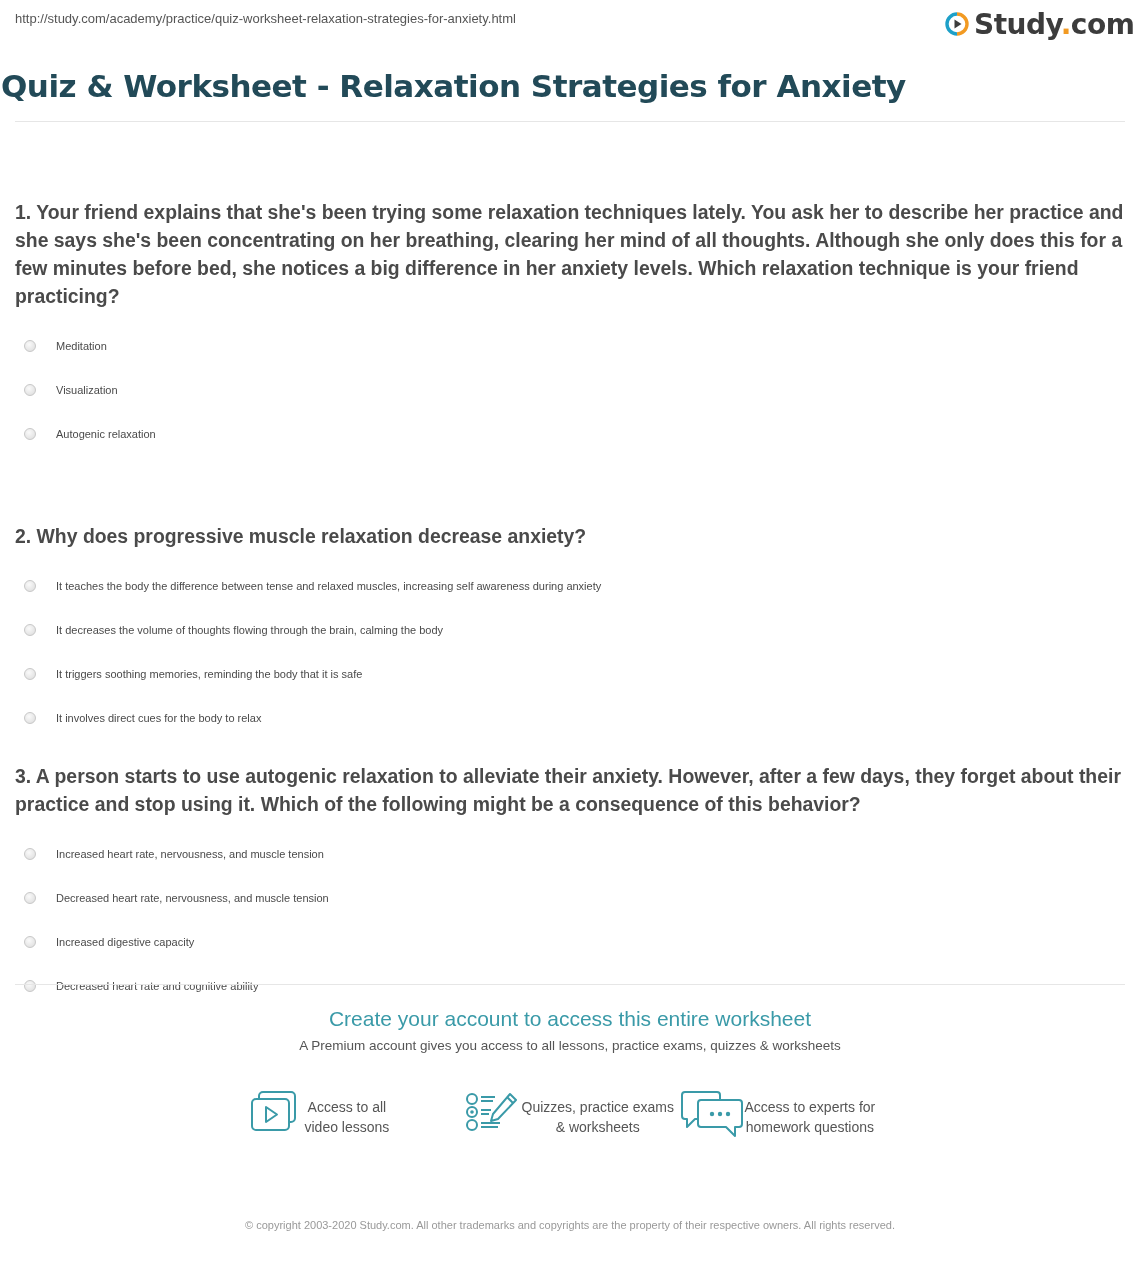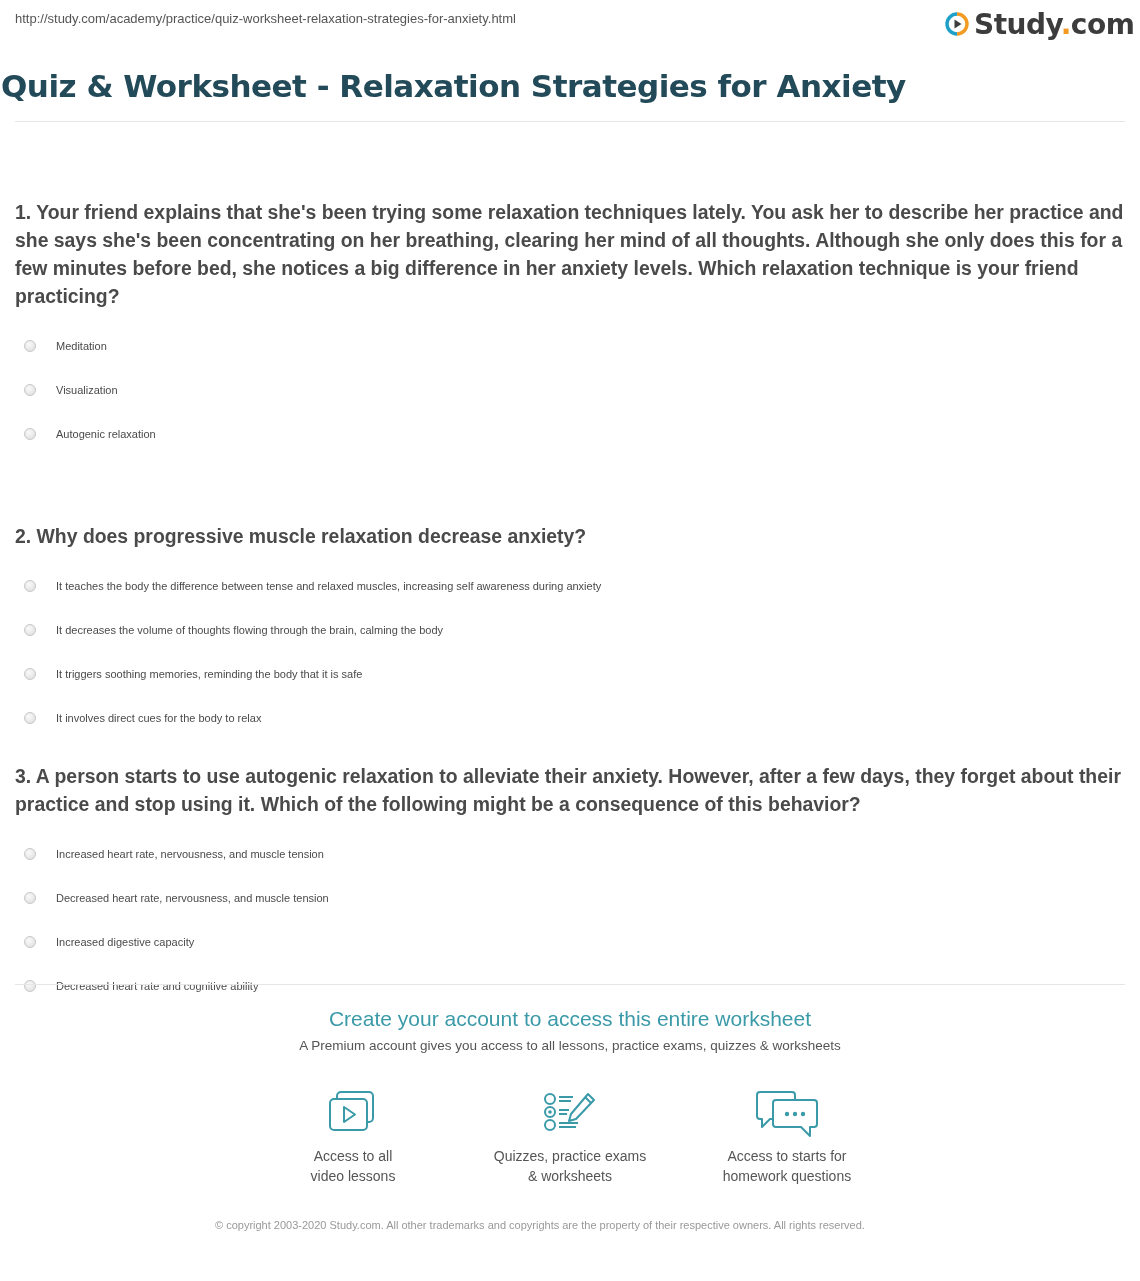--- a/index.html
+++ b/index.html
@@ -55,27 +55,27 @@
     font-size: 21px; color: #3a9aa8;
   }
   .cta-sub {
     position: absolute; left: 0; top: 1038px; width: 1140px; text-align: center;
     font-size: 13.5px; color: #555;
   }
   .features {
     position: absolute; left: 0; top: 1088px; width: 1140px;
     display: flex; justify-content: center;
   }
-  .feature { width: 217px; display: flex; flex-direction: column; align-items: center; }
+  .feature { width: 217px; display: flex; flex-direction: row; align-items: center; }
   .feature svg { height: 52px; }
   .feature-label {
     margin-top: 6px; text-align: center; font-size: 14px; line-height: 20px; color: #555; white-space: pre-line;
   }
   .footer {
-    position: absolute; left: 215px; top: 1217px; width: 710px; text-align: left;
+    position: absolute; left: 215px; top: 1217px; width: 710px; text-align: center;
     font-size: 11px; line-height: 17px; color: #999;
   }
 </style>
 </head>
 <body>
 
 <div class="url">http://study.com/academy/practice/quiz-worksheet-relaxation-strategies-for-anxiety.html</div>
 
 <div class="logo">
   <svg class="logo-mark" viewBox="0 0 24 24">
@@ -188,18 +188,18 @@
 &amp; worksheets</div>
   </div>
   <div class="feature">
     <svg viewBox="0 0 66 52" width="66">
       <path d="M6 4 H38 a3 3 0 0 1 3 3 V28 a3 3 0 0 1 -3 3 H16 L8 39 V31 H6 a3 3 0 0 1 -3 -3 V7 a3 3 0 0 1 3 -3 Z" fill="none" stroke="#3a9aa8" stroke-width="2" stroke-linejoin="round"></path>
       <path d="M22 12 H60 a3 3 0 0 1 3 3 V36 a3 3 0 0 1 -3 3 H56 V48 L47 39 H22 a3 3 0 0 1 -3 -3 V15 a3 3 0 0 1 3 -3 Z" fill="#fff" stroke="#3a9aa8" stroke-width="2" stroke-linejoin="round"></path>
       <circle cx="33" cy="26" r="2.2" fill="#3a9aa8"></circle>
       <circle cx="41" cy="26" r="2.2" fill="#3a9aa8"></circle>
       <circle cx="49" cy="26" r="2.2" fill="#3a9aa8"></circle>
     </svg>
-    <div class="feature-label">Access to starts for
+    <div class="feature-label">Access to experts for
 homework questions</div>
   </div>
 </div>
 
 <div class="footer">© copyright 2003-2020 Study.com. All other trademarks and copyrights are the property of their respective owners. All rights reserved.</div>
 
 </body></html>

